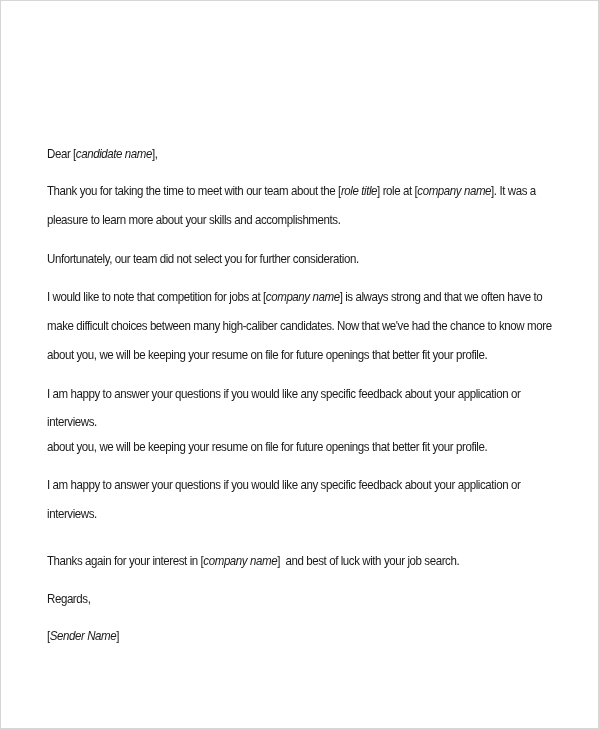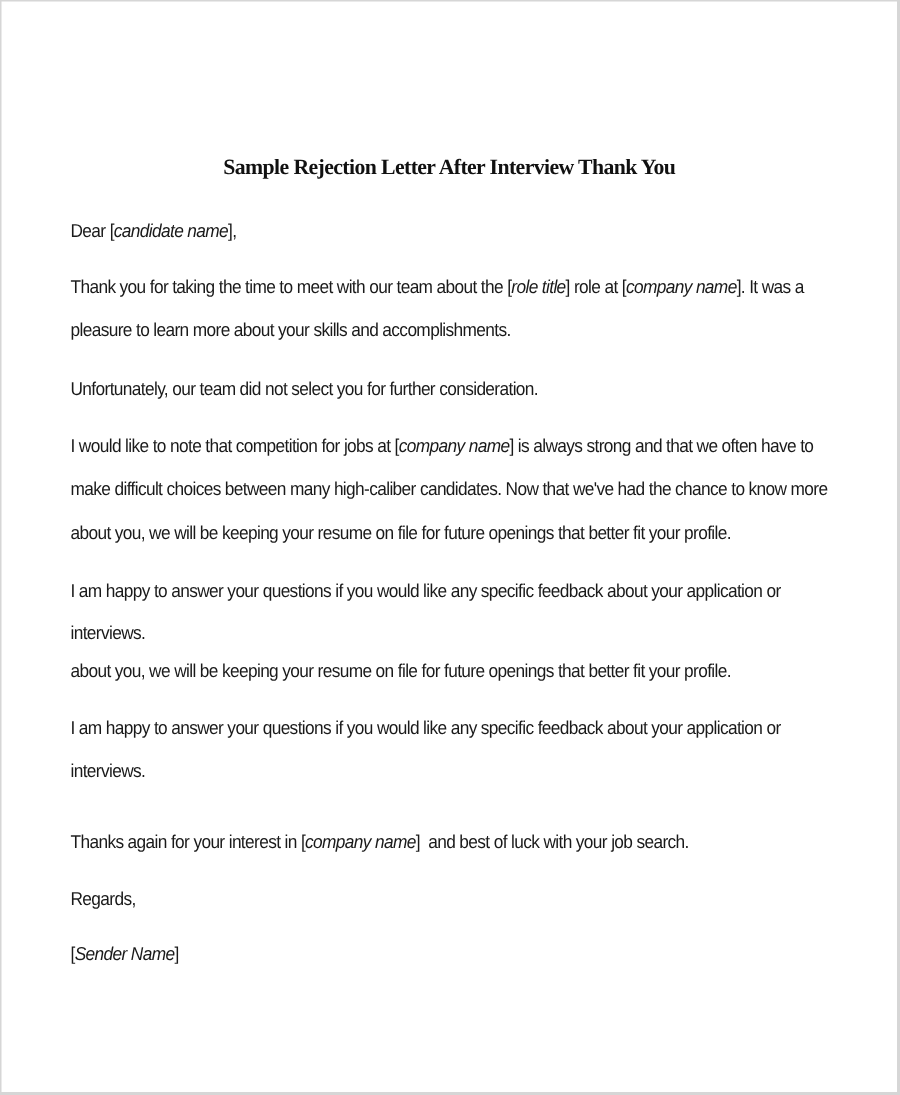--- a/index.html
+++ b/index.html
@@ -36,21 +36,20 @@
       transform-origin: left center;
       margin: 0;
     }
     .line i { font-style: italic; }
   </style>
 </head>
 <body>
 
 <div class="page">
 
-  <h1 class="title">Sample Rejection Letter After Interview Thank You</h1>
 
   <p class="line" style="top:146px;"><span>Dear [</span><i>candidate name</i><span>],</span></p>
 
   <p class="line" style="top:183px;"><span>Thank you for taking the time to meet with our team about the [</span><i>role title</i><span>] role at [</span><i>company name</i><span>]. It was a</span></p>
   <p class="line" style="top:212px;">pleasure to learn more about your skills and accomplishments.</p>
 
   <p class="line" style="top:251px;">Unfortunately, our team did not select you for further consideration.</p>
 
   <p class="line" style="top:289px;"><span>I would like to note that competition for jobs at [</span><i>company name</i><span>] is always strong and that we often have to</span></p>
   <p class="line" style="top:318px;">make difficult choices between many high-caliber candidates. Now that we've had the chance to know more</p>

